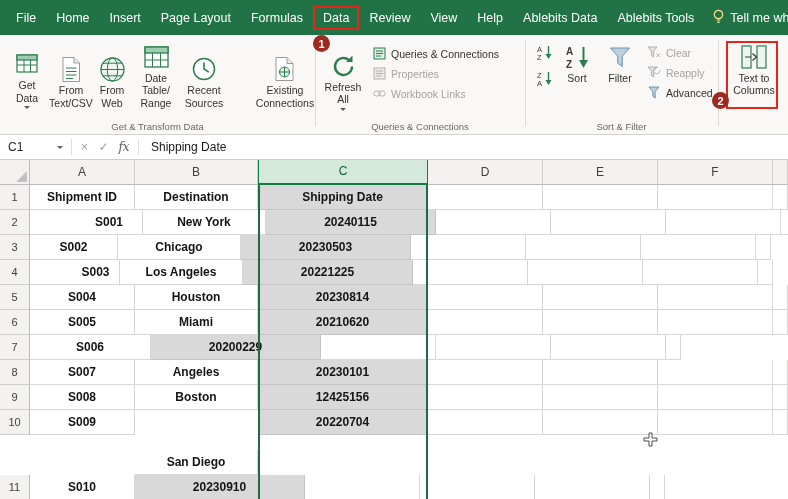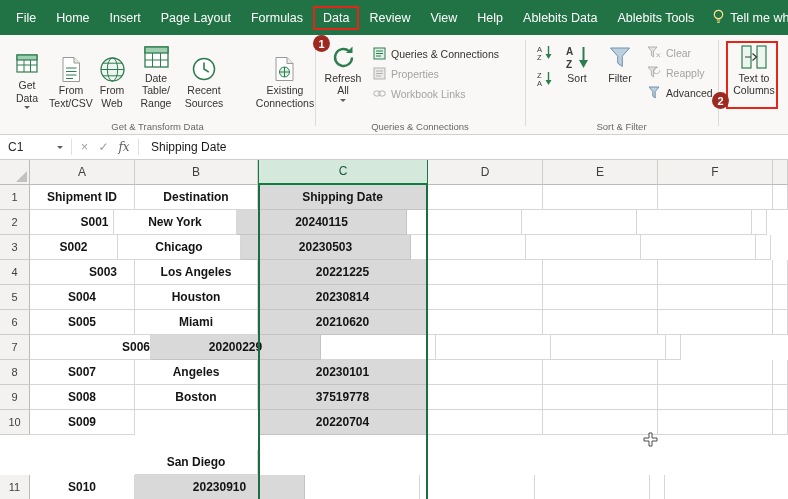--- a/index.html
+++ b/index.html
@@ -142,21 +142,21 @@
             </svg>
           </span>
         <span>Existing Connections</span>
       </div>
     </div>
     <div class="glabel">Get &amp; Transform Data</div>
   </div>
   <div class="vsep" style="left:315px"></div>
 
   <div class="rgroup" style="left:315px;width:210px">
-    <div class="bigbtn" style="width:46px;position:absolute;left:5px;top:0">
+    <div class="bigbtn" style="width:46px;position:absolute;left:5px;top:9px">
       <span class="bicon">
           <svg width="27" height="27" viewBox="0 0 27 27">
             <path d="M22 13.5a8.5 8.5 0 1 1-3.1-6.6" fill="none" stroke="#2e7d4f" stroke-width="2.4"></path>
             <path d="M22.5 2.5v6.5h-6.5z" fill="#2e7d4f"></path>
           </svg>
         </span>
       <span>Refresh All</span>
       <span class="caret"></span>
     </div>
     <div class="stack" style="left:58px;top:9px">
@@ -295,41 +295,41 @@
         <div class="cell bld" style="width: 105px;">Shipment ID</div>
         <div class="cell bld" style="width: 123px;">Destination</div>
         <div class="cell selc bld" style="width: 170px;">Shipping Date</div>
         <div class="cell" style="width: 115px;"></div>
         <div class="cell" style="width: 115px;"></div>
         <div class="cell" style="width: 115px;"></div>
         <div class="cell" style="width: 15px;"></div>
       </div>
       <div class="grow">
         <div class="rowhead">2</div>
-        <div class="cell bld" style="width: 84px; padding-left: 46px;">S001</div>
+        <div class="cell bld" style="width: 113px; padding-left: 46px;">S001</div>
         <div class="cell bld" style="width: 123px;">New York</div>
         <div class="cell selc bld" style="width: 170px;">20240115</div>
         <div class="cell" style="width: 115px;"></div>
         <div class="cell" style="width: 115px;"></div>
         <div class="cell" style="width: 115px;"></div>
         <div class="cell" style="width: 15px;"></div>
       </div>
       <div class="grow">
         <div class="rowhead">3</div>
         <div class="cell bld" style="width: 88px;">S002</div>
         <div class="cell bld" style="width: 123px;">Chicago</div>
         <div class="cell selc bld" style="width: 170px;">20230503</div>
         <div class="cell" style="width: 115px;"></div>
         <div class="cell" style="width: 115px;"></div>
         <div class="cell" style="width: 115px;"></div>
         <div class="cell" style="width: 15px;"></div>
       </div>
       <div class="grow">
         <div class="rowhead">4</div>
-        <div class="cell bld" style="width: 105px; padding-left: 42px;">S003</div>
+        <div class="cell bld" style="width: 90px; padding-left: 42px;">S003</div>
         <div class="cell bld" style="width: 123px;">Los Angeles</div>
         <div class="cell selc bld" style="width: 170px;">20221225</div>
         <div class="cell" style="width: 115px;"></div>
         <div class="cell" style="width: 115px;"></div>
         <div class="cell" style="width: 115px;"></div>
         <div class="cell" style="width: 15px;"></div>
       </div>
       <div class="grow">
         <div class="rowhead">5</div>
         <div class="cell bld" style="width: 105px;">S004</div>
@@ -345,42 +345,42 @@
         <div class="cell bld" style="width: 105px;">S005</div>
         <div class="cell bld" style="width: 123px;">Miami</div>
         <div class="cell selc bld" style="width: 170px;">20210620</div>
         <div class="cell" style="width: 115px;"></div>
         <div class="cell" style="width: 115px;"></div>
         <div class="cell" style="width: 115px;"></div>
         <div class="cell" style="width: 15px;"></div>
       </div>
       <div class="grow">
         <div class="rowhead">7</div>
-        <div class="cell bld" style="width: 121px; text-align: right;">S006</div>
+        <div class="cell bld" style="width: 121px;">S006</div>
         <div class="cell selc bld" style="width: 170px;">20200229</div>
         <div class="cell" style="width: 115px;"></div>
         <div class="cell" style="width: 115px;"></div>
         <div class="cell" style="width: 115px;"></div>
         <div class="cell" style="width: 15px;"></div>
       </div>
       <div class="grow">
         <div class="rowhead">8</div>
         <div class="cell bld" style="width: 105px;">S007</div>
         <div class="cell bld" style="width: 123px;">Angeles</div>
         <div class="cell selc bld" style="width: 170px;">20230101</div>
         <div class="cell" style="width: 115px;"></div>
         <div class="cell" style="width: 115px;"></div>
         <div class="cell" style="width: 115px;"></div>
         <div class="cell" style="width: 15px;"></div>
       </div>
       <div class="grow">
         <div class="rowhead">9</div>
         <div class="cell bld" style="width: 105px;">S008</div>
         <div class="cell bld" style="width: 123px;">Boston</div>
-        <div class="cell selc bld" style="width: 170px;">37519778</div>
+        <div class="cell selc bld" style="width: 170px;">12425156</div>
         <div class="cell" style="width: 115px;"></div>
         <div class="cell" style="width: 115px;"></div>
         <div class="cell" style="width: 115px;"></div>
         <div class="cell" style="width: 15px;"></div>
       </div>
       <div class="grow">
         <div class="rowhead">10</div>
         <div class="cell bld" style="width: 105px;">S009</div>
         <div class="cell bld" style="width: 123px; margin-top: 40px;">San Diego</div>
         <div class="cell selc bld" style="width: 170px;">20220704</div>

